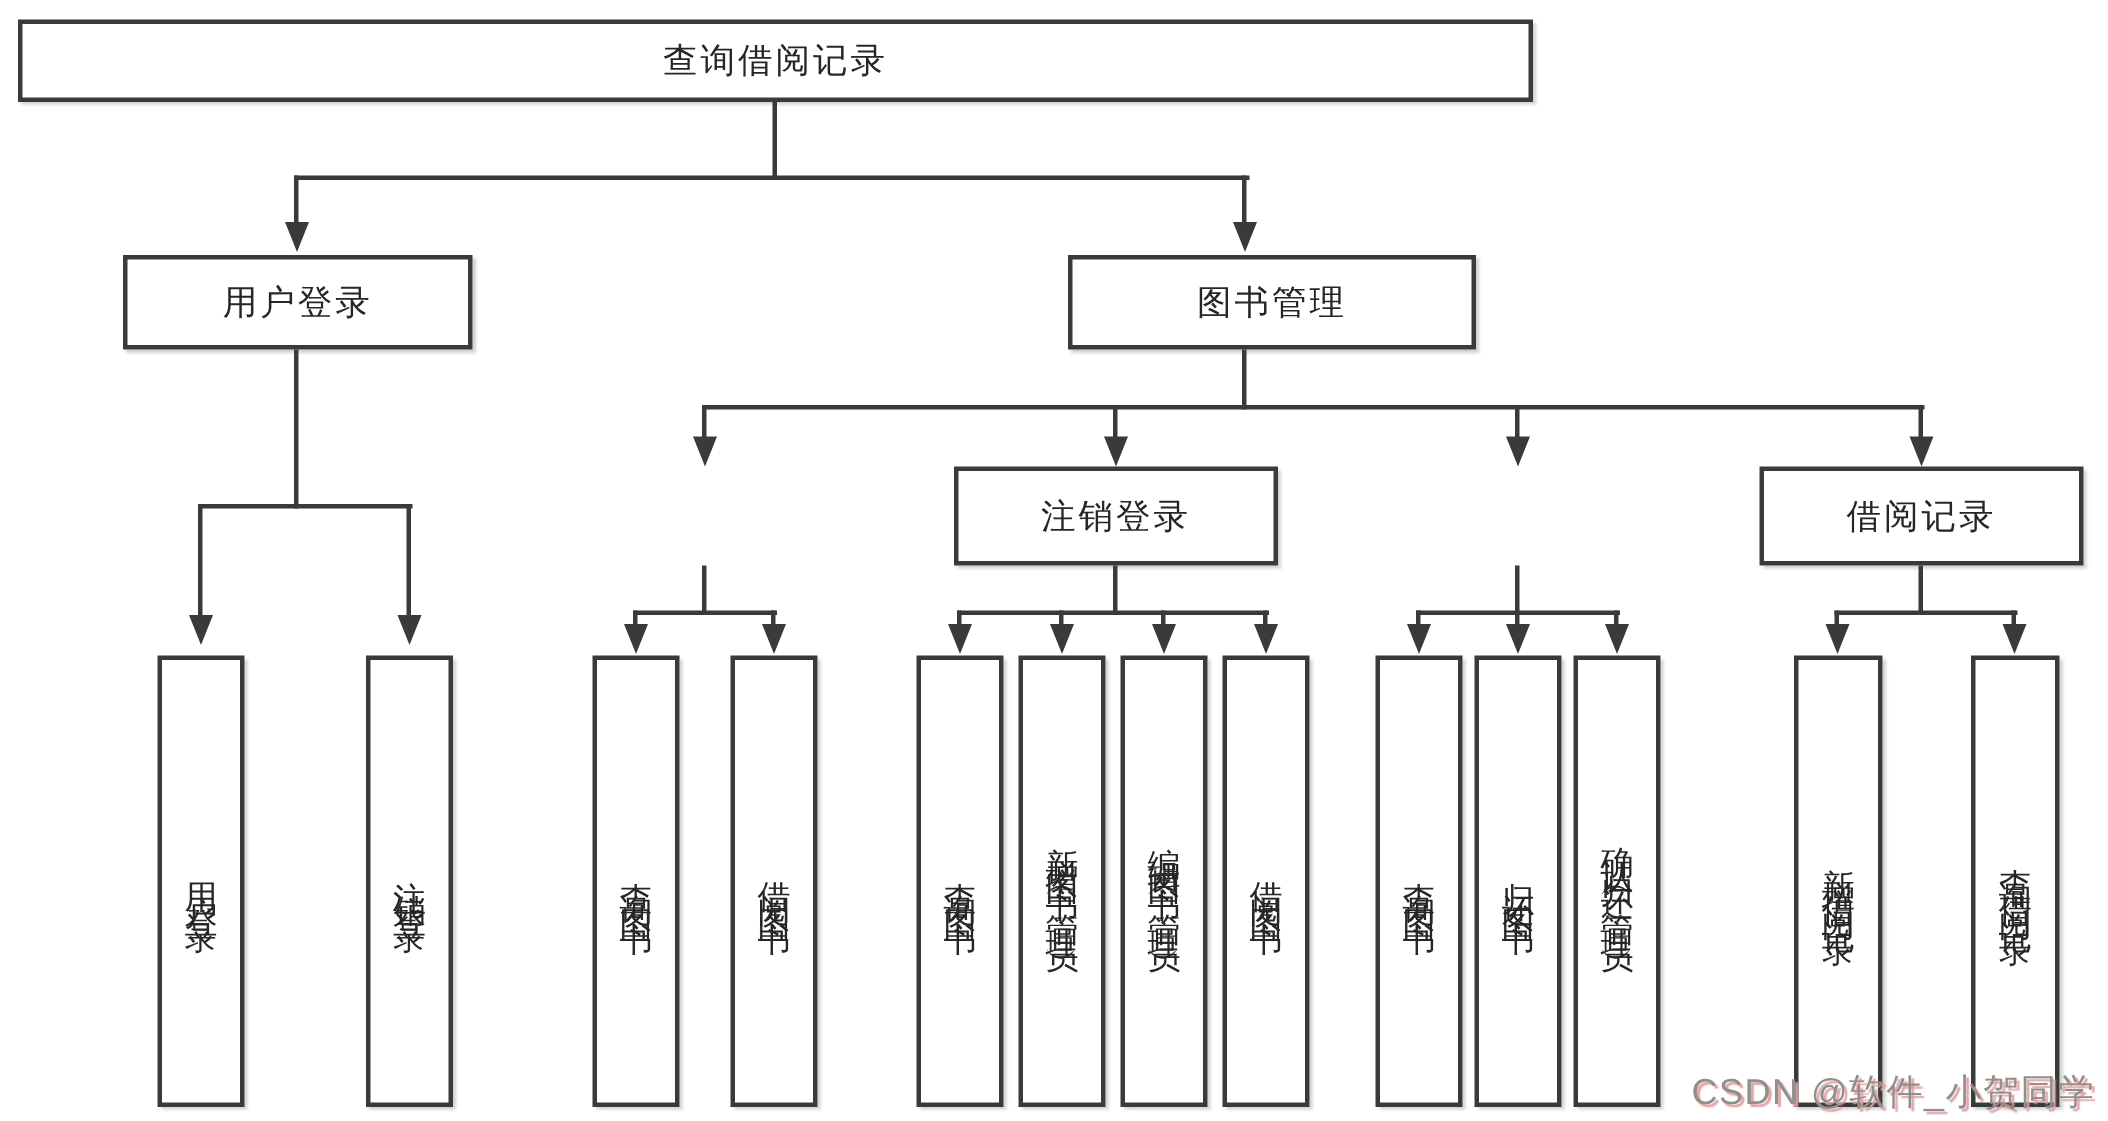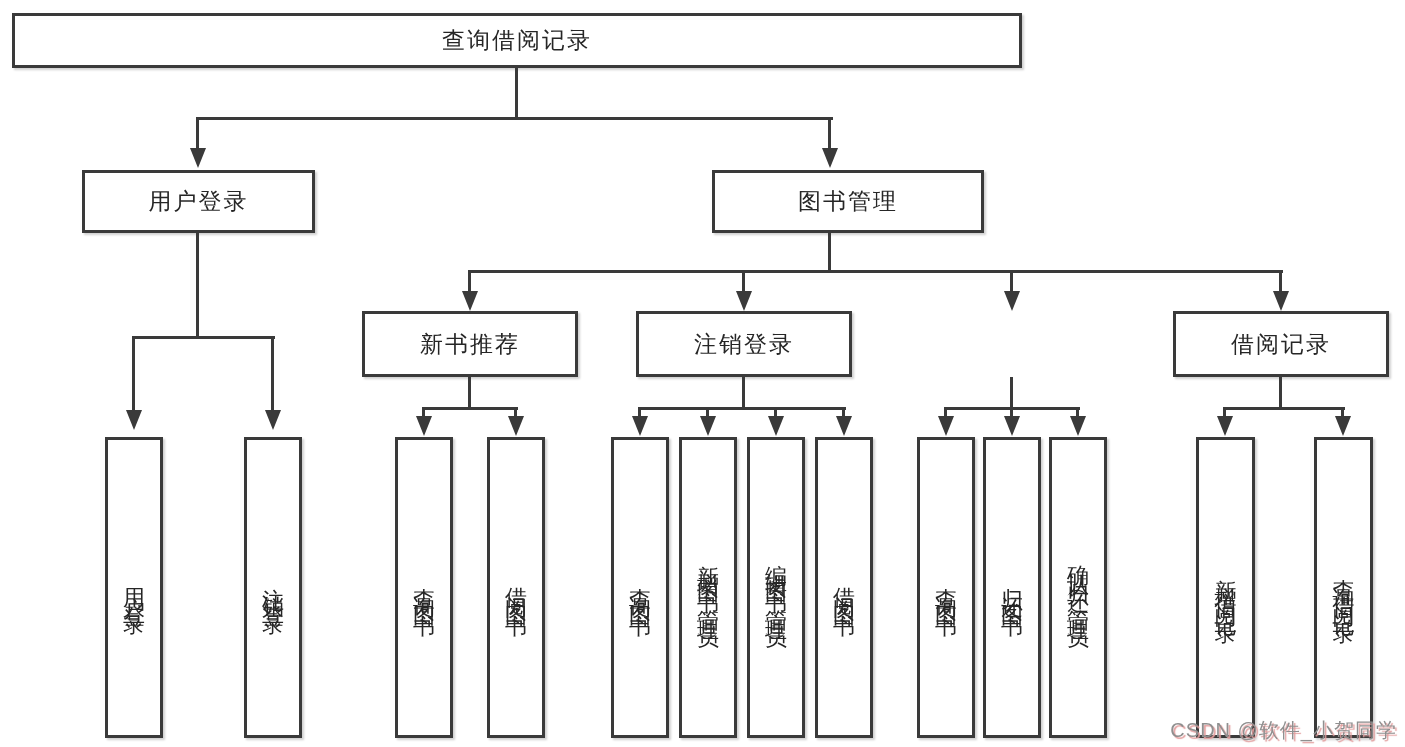--- a/index.html
+++ b/index.html
@@ -27,21 +27,21 @@
     font-size:22px;letter-spacing:9px;line-height:1;white-space:nowrap;
   }
   .line{position:absolute;background:var(--line);}
   .arrow{
     position:absolute;width:0;height:0;
     border-left:8px solid transparent;border-right:8px solid transparent;
     border-top:20px solid var(--line);
   }
   .watermark{
     position:absolute;right:8px;bottom:3px;
-    font-size:20px;letter-spacing:1px;color:var(--watermark-text);
+    font-size:24px;letter-spacing:1px;color:var(--watermark-text);
     text-shadow:2px 2px 1px var(--watermark-shadow);
     white-space:nowrap;
   }
 </style>
 </head>
 <body>
 
 <div class="canvas">
 
   <div class="node" style="left:12px;top:13px;width:1010px;height:55px">
@@ -49,23 +49,20 @@
   </div>
 
   <div class="node" style="left:82px;top:170px;width:233px;height:63px">
     <span class="hlabel">用户登录</span>
   </div>
 
   <div class="node" style="left:712px;top:170px;width:272px;height:63px">
     <span class="hlabel">图书管理</span>
   </div>
 
-  <div class="node" style="left:362px;top:311px;width:216px;height:66px">
-    <span class="hlabel">新书推荐</span>
-  </div>
 
   <div class="node" style="left:636px;top:311px;width:216px;height:66px">
     <span class="hlabel">注销登录</span>
   </div>
 
 
   <div class="node" style="left:1173px;top:311px;width:216px;height:66px">
     <span class="hlabel">借阅记录</span>
   </div>
 

